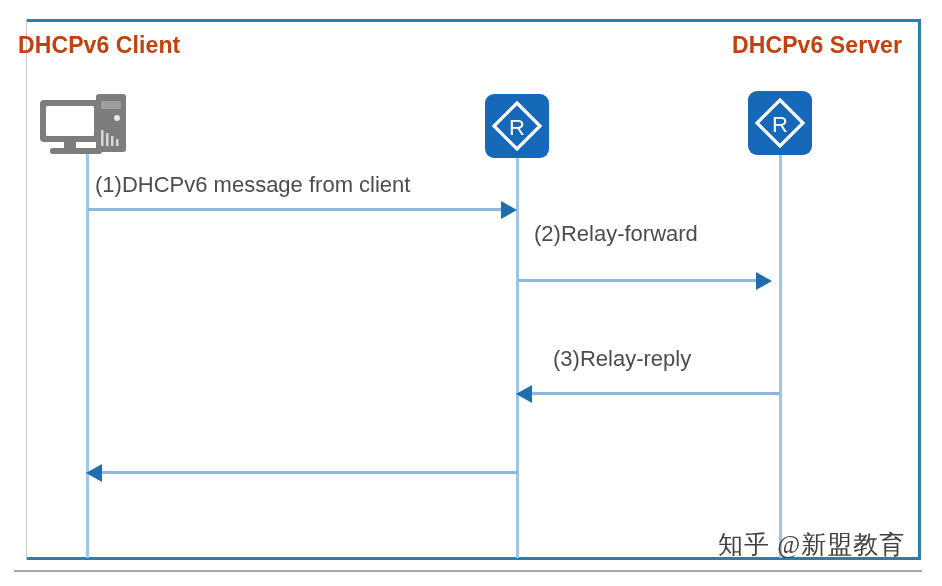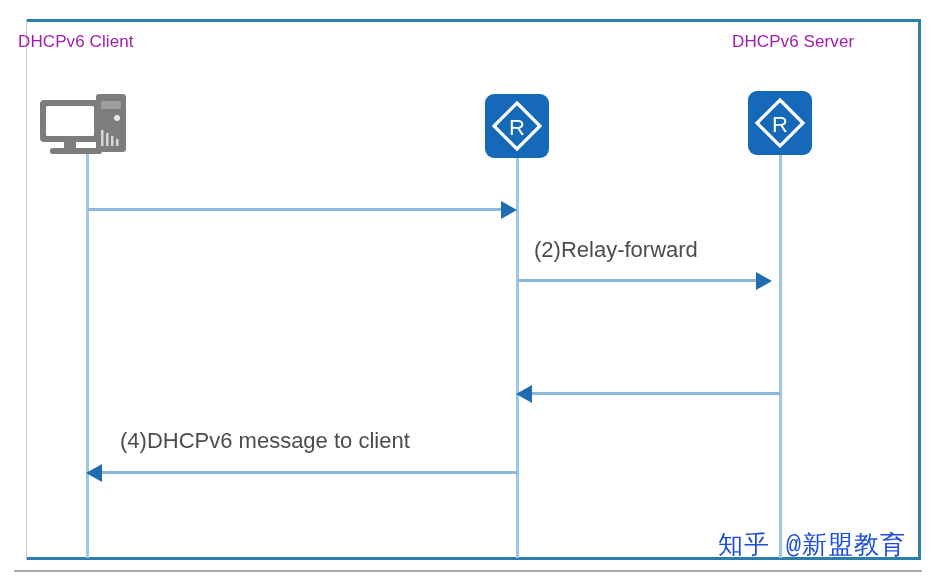--- a/index.html
+++ b/index.html
@@ -70,24 +70,25 @@
     position: absolute;
     left: 0;
     top: 0;
     width: 942px;
     height: 586px;
   }
 
   
   .col-title {
     position: absolute;
-    font-size: 17px;
-    color: #a21caf;
+    font-size: 23px;
+    color: #c2410c;
     white-space: nowrap;
     letter-spacing: 0.1px;
+    font-weight: bold;
   }
   #title-client { left: 18px;  top: 32px; }
   #title-relay  { left: 417px; top: 32px; }
   #title-server { left: 707px; top: 32px; margin-left: 25px; }
 
   
   .lifeline {
     position: absolute;
     width: 3px;
     background: #9ec6e6;
@@ -142,41 +143,41 @@
   }
 
   
   #line-1  { left: 88px;  top: 208px; width: 422px; }
   #head-1  { left: 501px; top: 201px; }
   #label-1 { left: 95px;  top: 172px; }
 
   
   #line-2  { left: 518px; top: 279px; width: 246px; }
   #head-2  { left: 756px; top: 272px; }
-  #label-2 { left: 534px; top: 237px; }
+  #label-2 { left: 534px; top: 221px; }
 
   
   #line-3  { left: 524px; top: 392px; width: 256px; }
   #head-3  { left: 516px; top: 385px; }
   #label-3 { left: 553px; top: 346px; }
 
   
   #line-4  { left: 95px;  top: 471px; width: 423px; }
   #head-4  { left: 86px;  top: 464px; }
   #label-4 { left: 120px; top: 428px; }
 
   
   #watermark {
     position: absolute;
     left: 718px;
     top: 528px;
     font-size: 25px;
-    color: #1d4ed8;
+    color: #404040;
     white-space: nowrap;
-    font-family: Liberation Mono, monospace;
+    font-family: Liberation Serif, serif;
     letter-spacing: 1px;
   }
 </style>
 </head>
 <body>
 
 <div id="frame">
   <div class="border-top"></div>
   <div class="border-bottom"></div>
   <div class="border-right"></div>
@@ -219,29 +220,30 @@
     </svg>
   </div>
 
   <div class="router-icon" id="icon-server">
     <svg width="64" height="64" viewBox="0 0 64 64" xmlns="http://www.w3.org/2000/svg">
       <polygon points="32,9 55,32 32,55 9,32" fill="none" stroke="#ffffff" stroke-width="3.2"></polygon>
       <text x="32" y="41" text-anchor="middle" font-family="'Liberation Sans', sans-serif" font-size="22" fill="#ffffff">R</text>
     </svg>
   </div>
 
+  <div class="msg-label" id="label-1">(1)DHCPv6 message from client</div>
   <div class="msg-line" id="line-1"></div>
   <div class="arrow-head right" id="head-1"></div>
 
   <div class="msg-label" id="label-2">(2)Relay-forward</div>
   <div class="msg-line" id="line-2"></div>
   <div class="arrow-head right" id="head-2"></div>
 
+  <div class="msg-label" id="label-3">(3)Relay-reply</div>
   <div class="msg-line" id="line-3"></div>
   <div class="arrow-head left" id="head-3"></div>
 
-  <div class="msg-label" id="label-4">(4)DHCPv6 message to client</div>
   <div class="msg-line" id="line-4"></div>
   <div class="arrow-head left" id="head-4"></div>
 
   <div id="watermark">知乎 @新盟教育</div>
 
 </div>
 
 </body></html>

